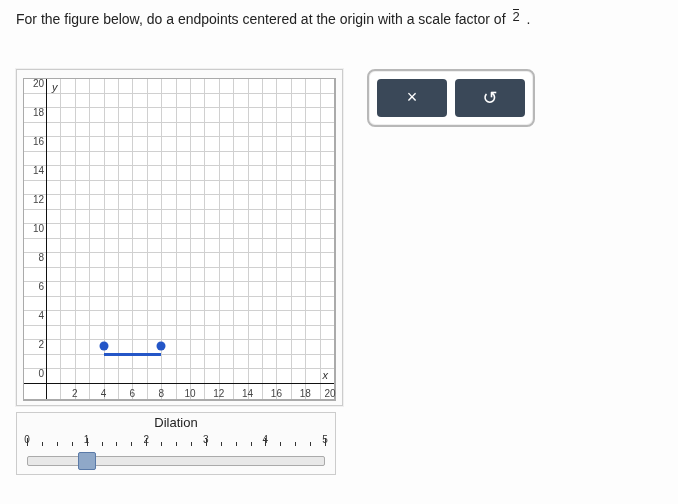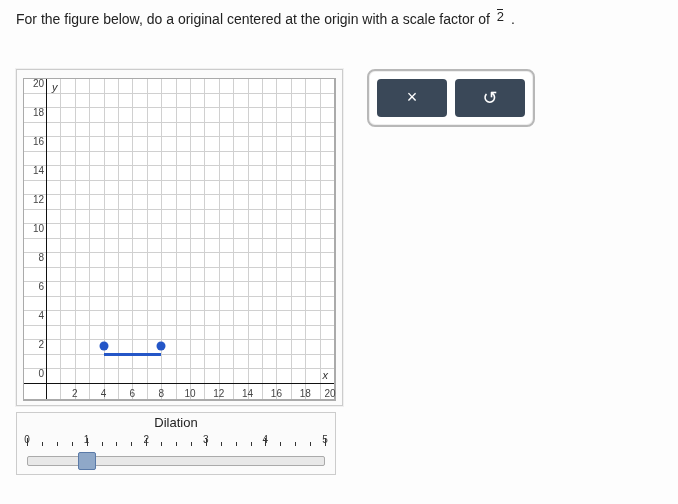--- a/index.html
+++ b/index.html
@@ -162,21 +162,21 @@
     display: flex;
     align-items: center;
     justify-content: center;
     cursor: pointer;
   }
 </style>
 </head>
 <body>
 
 <div class="problem-text">
-  <span>For the figure below, do a original centered at the origin with a scale factor of </span>
+  <span>For the figure below, do a endpoints centered at the origin with a scale factor of </span>
   <span class="fraction">
     <span class="num"></span>
     <span class="den">2</span>
   </span>
   <span>.</span>
   <br><br>
 </div>
 
 <div class="content-row">
   <div>

